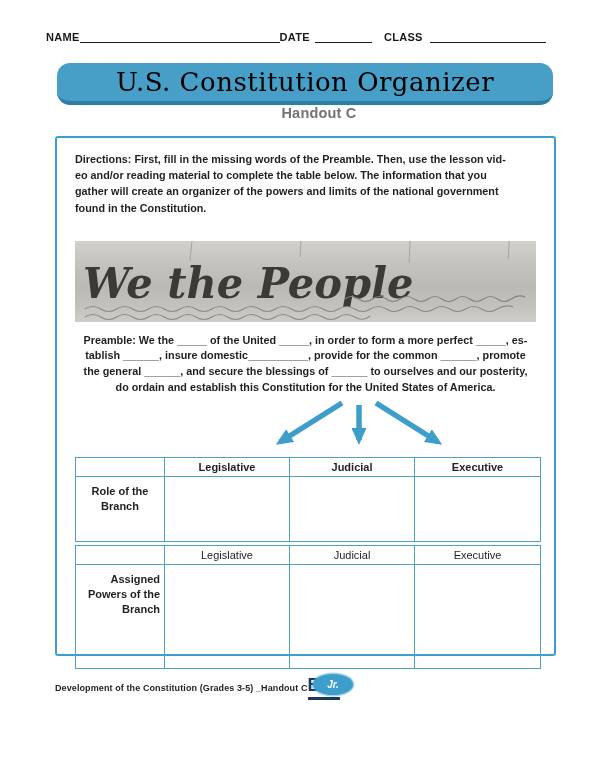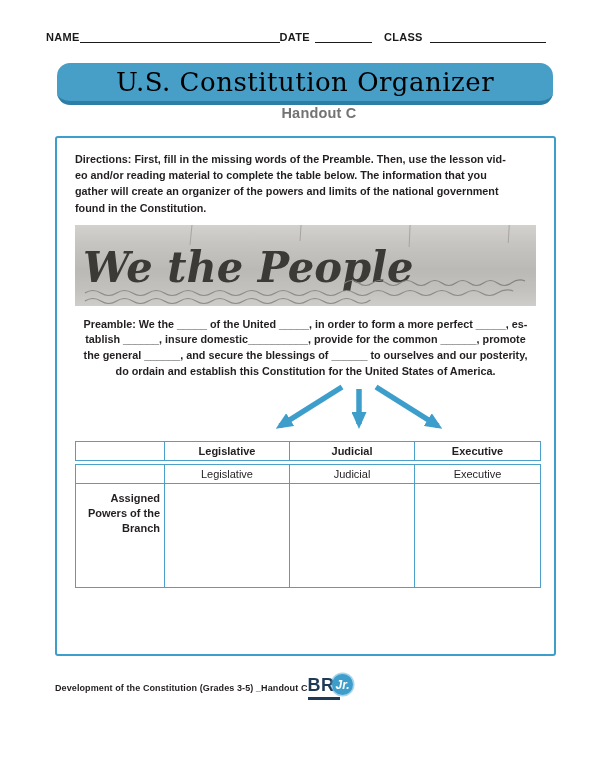--- a/index.html
+++ b/index.html
@@ -45,21 +45,21 @@
   .directions .dlabel { font-weight:800; }
   .directions .dtext  { white-space:pre-line; }
 
   .section-title {
     text-align:center; color:#3d9ecb; font-style:italic; font-weight:800;
     font-size:19px; margin-top:8px; letter-spacing:.3px;
   }
 
   
   .const-img {
-    margin:9px 18px 0 18px; height:81px; position:relative;
+    margin:25px 18px 0 18px; height:81px; position:relative;
     background:linear-gradient(180deg,#d2d1ce 0%, #c6c4c1 25%, #bbb9b6 55%, #c3c1be 80%, #cecdca 100%);
     overflow:hidden;
   }
   .const-img svg { display:block; width:100%; height:100%; }
 
   .preamble {
     margin:11px 8px 0 8px; text-align:center; font-size:10.8px; font-weight:700;
     line-height:1.45; white-space:pre-line;
   }
 
@@ -85,23 +85,23 @@
 
   
   .footer { display:flex; align-items:flex-start; margin:20px 53px 0 55px; }
   .footer-text { font-size:9px; font-weight:700; padding-top:7px; letter-spacing:.1px; }
   .logo { position:relative; padding-right:13px; height:28px; }
   .logo-text {
     display:inline-block; font-size:18px; font-weight:800; color:#1e3a56;
     border-bottom:3px solid #1e3a56; letter-spacing:.5px; line-height:1.1; padding-bottom:1px;
   }
   .logo-badge {
-    position:absolute; right:0; top:-2px; width:21px; height:21px;
+    position:absolute; right:0; top:-2px; width:40px; height:21px;
     background:#3d9ecb; border-radius:50%;
-    color:#ffffff; font-size:12px; font-style:italic; font-weight:700;
+    color:#ffffff; font-size:10px; font-style:italic; font-weight:700;
     display:flex; align-items:center; justify-content:center;
     box-shadow:0 0 0 1.5px rgba(61,158,203,.45);
   }
 </style>
 </head>
 <body>
 
 <div class="page">
 
   <div class="fields">
@@ -165,20 +165,26 @@
           <col style="width:125px">
           <col style="width:126px">
         </colgroup>
       <tbody>
           <tr class="hrow">
         <td></td>
         <td>Legislative</td>
         <td>Judicial</td>
         <td>Executive</td>
       </tr>
+      <tr class="brow">
+        <td class="rowhead">Role of the Branch</td>
+        <td></td>
+        <td></td>
+        <td></td>
+      </tr>
     </tbody>
       </table>
 
     <table class="wtable t2">
       <colgroup>
           <col style="width:89px">
           <col style="width:125px">
           <col style="width:125px">
           <col style="width:126px">
         </colgroup>

